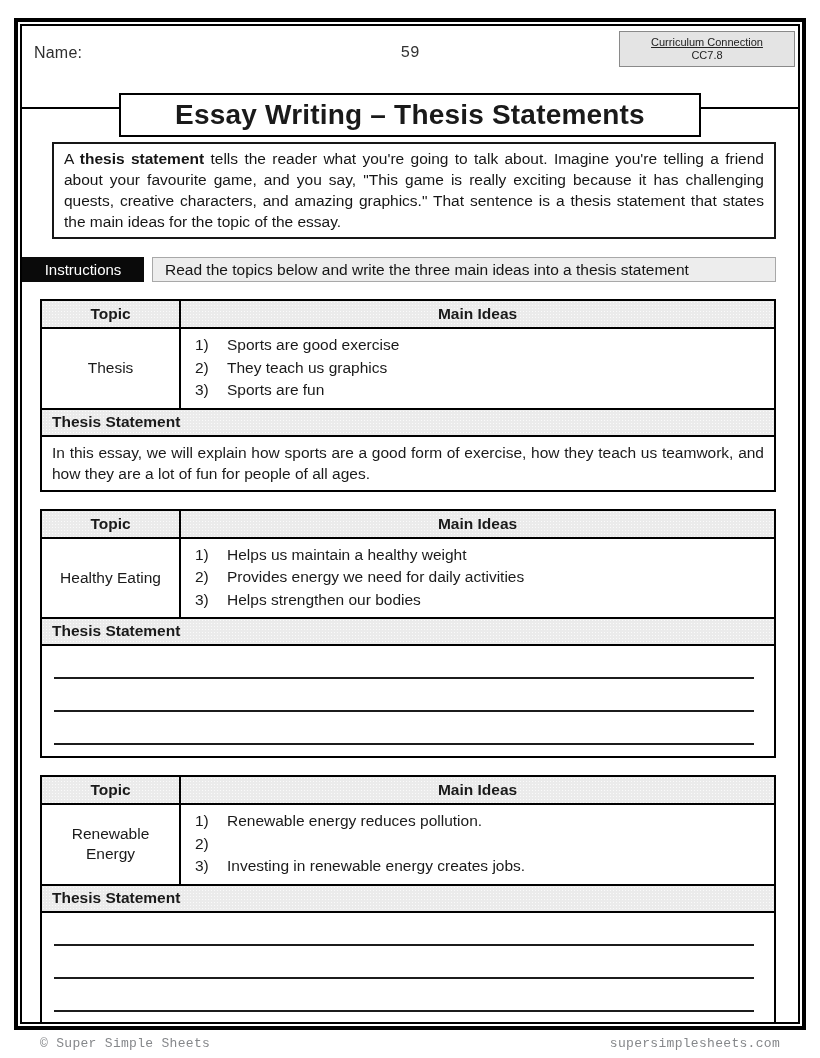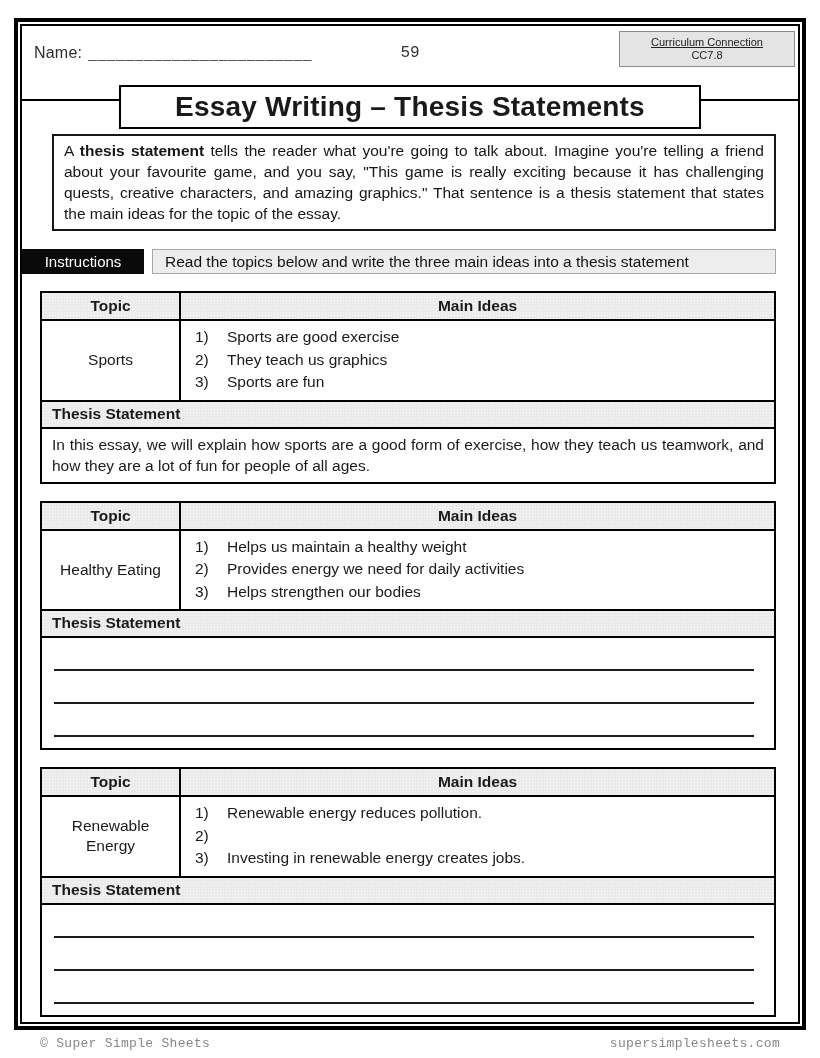--- a/index.html
+++ b/index.html
@@ -21,21 +21,21 @@
     background: #fff;
   }
   .sheet-inner {
     width: 100%; height: 100%;
     border: 2px solid #000;
     position: relative;
     overflow: hidden;
   }
 
   
-  .top-row { position: relative; height: 58px; padding: 18px 0 0 12px; border-radius: 8px; }
+  .top-row { position: relative; height: 66px; padding: 18px 0 0 12px; border-radius: 8px; }
   .name-group { display: flex; align-items: baseline; font-size: 16px; color: #2e2e2e; letter-spacing: .2px; }
   .name-blank { margin-left: 6px; font-size: 15px; color: #4a4a4a; letter-spacing: 1px; }
   .page-number {
     position: absolute; left: 0; right: 0; top: 18px;
     text-align: center; font-size: 16px; color: #333; font-family: Liberation Mono, monospace;
   }
   .cc-badge {
     position: absolute; top: 5px; right: 3px;
     width: 176px;
     background: #e4e4e4;
@@ -151,21 +151,20 @@
 </style>
 </head>
 <body>
 
 <div class="sheet-outer">
   <div class="sheet-inner">
 
     <div class="top-row">
       <div class="name-group">
         <span>Name:</span>
-        <span class="name-blank">________________________</span>
       </div>
       <div class="page-number">59</div>
       <div class="cc-badge">
         <span class="cc-title">Curriculum Connection</span>
         <span class="cc-code">CC7.8</span>
       </div>
     </div>
 
     <div class="title-banner">
       <div class="banner-line"></div>
@@ -178,21 +177,21 @@
       <div class="instr-label">Instructions</div>
       <div class="instr-text">Read the topics below and write the three main ideas into a thesis statement</div>
     </div>
 
     <section class="topic-table">
       <div class="t-head gray-tex">
         <div class="head-cell">Topic</div>
         <div class="head-cell">Main Ideas</div>
       </div>
       <div class="t-body">
-        <div class="topic-cell">Sports</div>
+        <div class="topic-cell">Thesis</div>
         <div class="ideas-cell">
           <div class="idea-row">
             <span class="idea-num">1)</span>
             <span class="idea-text">Sports are good exercise</span>
           </div>
           <div class="idea-row">
             <span class="idea-num">2)</span>
             <span class="idea-text">They teach us graphics</span>
           </div>
           <div class="idea-row">

